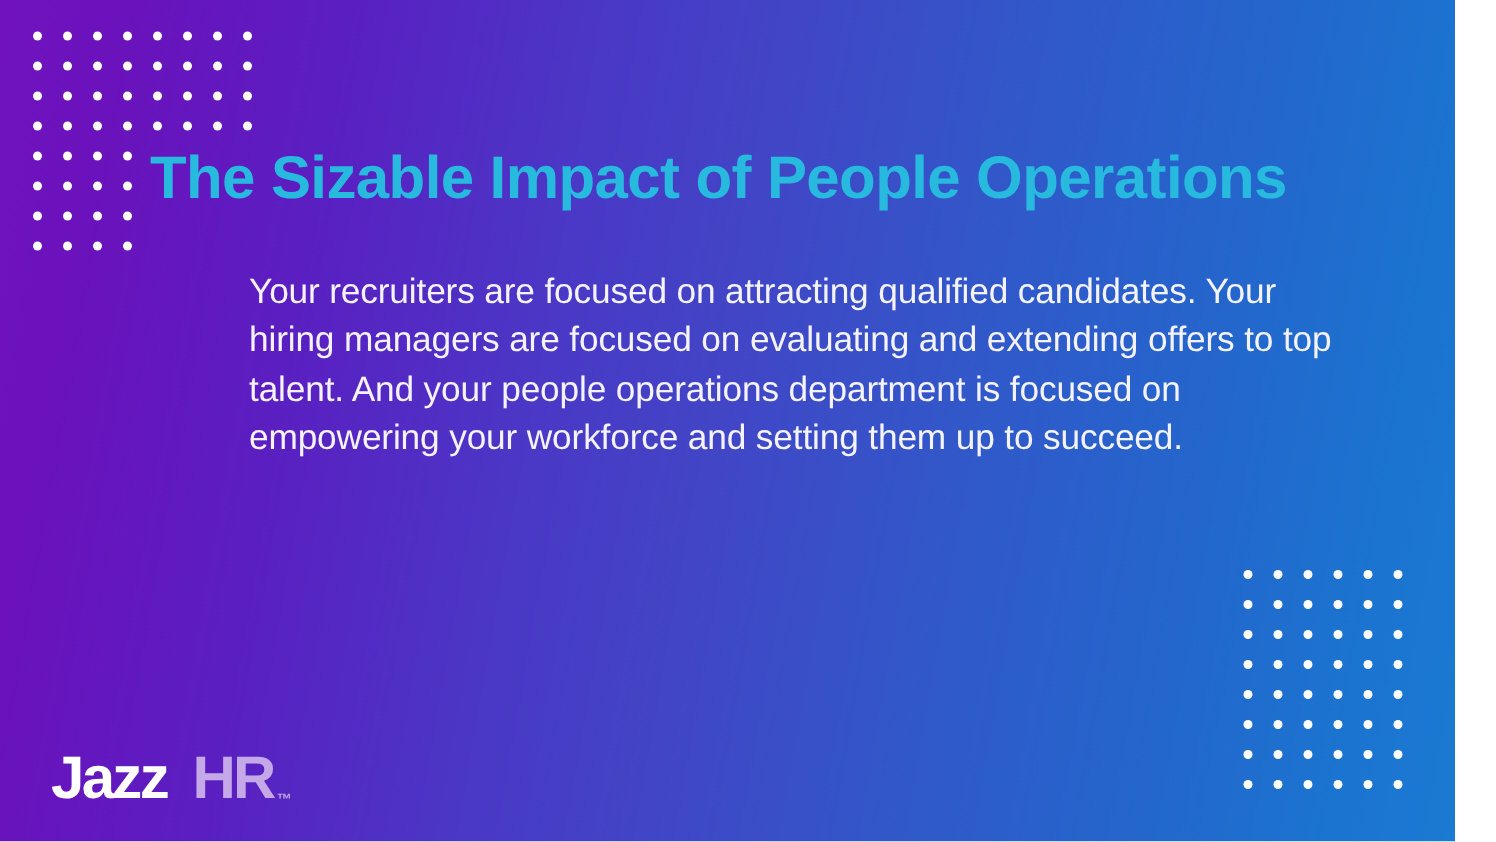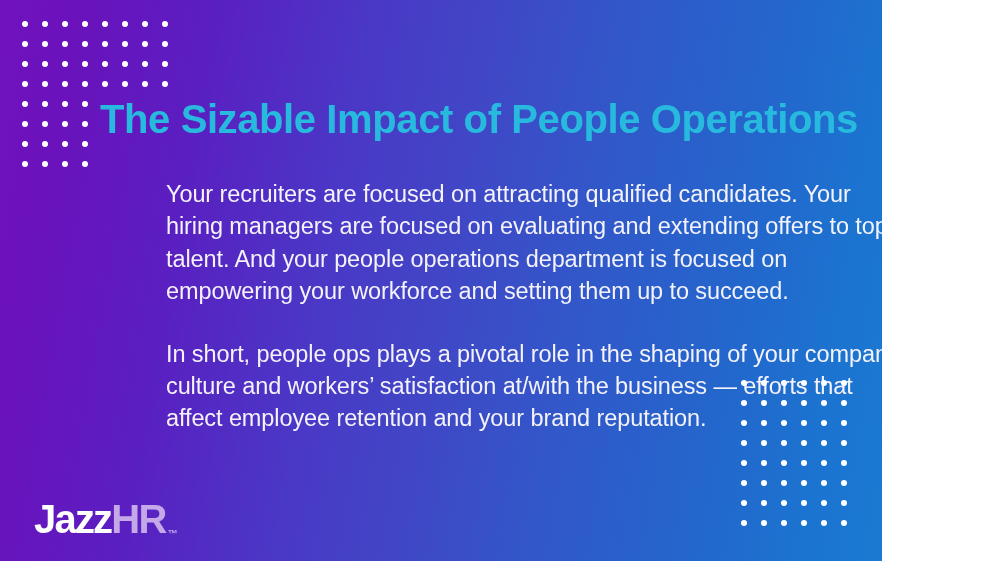--- a/index.html
+++ b/index.html
@@ -3,21 +3,21 @@
 <meta charset="utf-8">
 <style>
   * { margin:0; padding:0; box-sizing:border-box; }
   html, body {
     width:997px; height:561px;
     overflow:hidden;
     font-family:"Liberation Sans", sans-serif;
   }
   .slide {
     position:relative;
-    width:882px; height:561px;
+    width:970px; height:561px;
     background:linear-gradient(100deg,
         #7013BE 0%,
         #6A12BC 8%,
         #5A1FC1 22%,
         #4A38C6 38%,
         #4146C6 50%,
         #3257C9 64%,
         #2466CC 80%,
         #1B74D0 92%,
         #1B7AD2 100%);
@@ -80,21 +80,21 @@
     position:absolute;
     left:34px; bottom:22px;
     display:flex;
     align-items:flex-end;
     font-size:40px;
     font-weight:bold;
     letter-spacing:-1.8px;
     line-height:1;
   }
   .logo-jazz { color:#FFFFFF; }
-  .logo-hr   { color:#C4A8E8; }
+  .logo-hr   { color:#C4A8E8;margin-left:17px; }
   .logo-tm {
     color:#C4A8E8;
     font-size:10px;
     font-weight:bold;
     letter-spacing:0;
     margin-left:2px;
     margin-top:2px;
   }
 </style>
 </head>
@@ -166,21 +166,20 @@
       <span class="dot hidden"></span>
       <span class="dot hidden"></span>
       <span class="dot hidden"></span>
       <span class="dot hidden"></span>
     </div>
 
   <h1 class="title">The Sizable Impact of People Operations</h1>
 
   <div class="body-copy">
     <p>Your recruiters are focused on attracting qualified candidates. Your hiring managers are focused on evaluating and extending offers to top talent. And your people operations department is focused on empowering your workforce and setting them up to succeed.</p>
-    <p>In short, people ops plays a pivotal role in the shaping of your company culture and workers’ satisfaction at/with the business — efforts that affect employee retention and your brand reputation.</p>
   </div>
 
   <div class="logo">
     <span class="logo-jazz">Jazz</span>
     <span class="logo-hr">HR</span>
     <span class="logo-tm">™</span>
   </div>
 
   <div class="dot-grid" id="dots-bottom-right">
       <span class="dot"></span>

